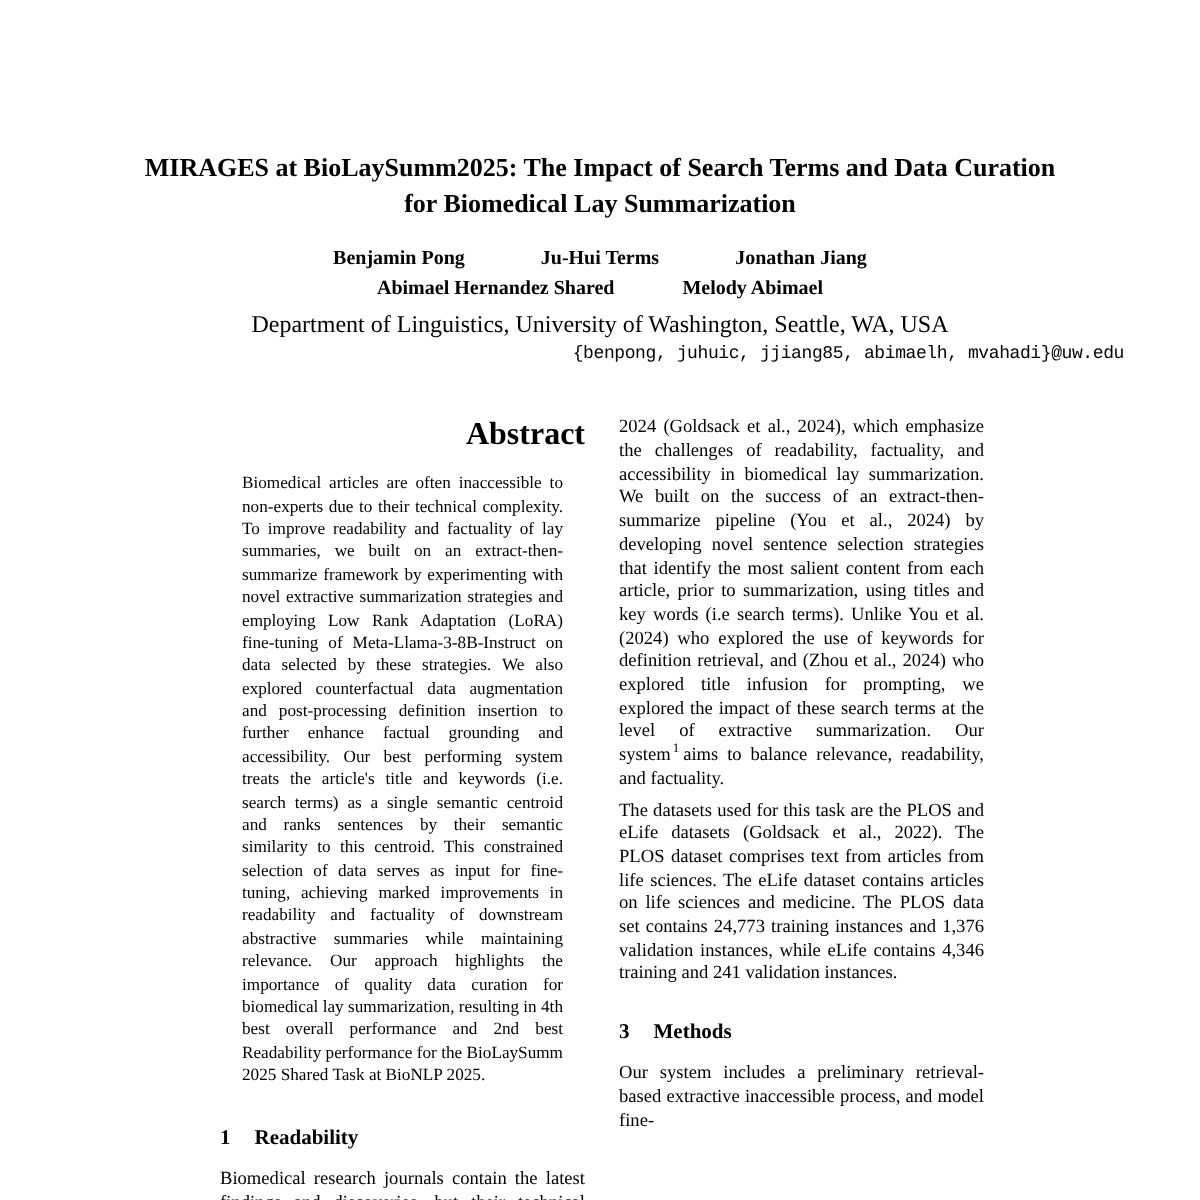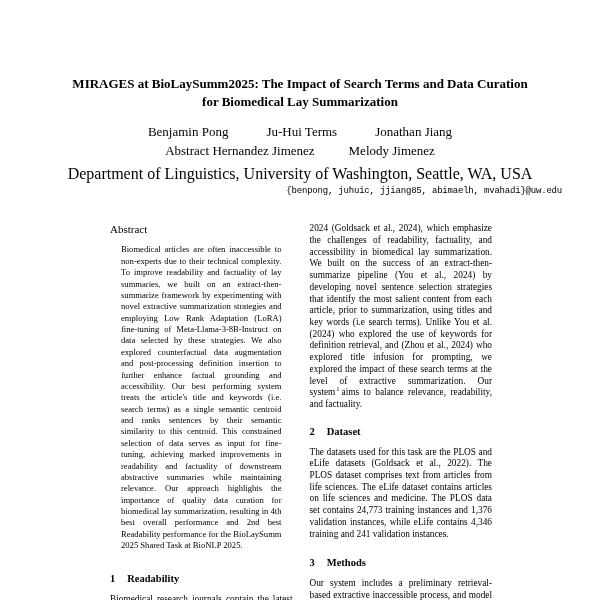--- a/index.html
+++ b/index.html
@@ -16,51 +16,51 @@
   }
   .title {
     padding-top: 64px;
     width: 470px;
     margin: 0 auto;
     text-align: center;
     font-size: 13px;
     font-weight: bold;
     line-height: 1.35;
   }
-  .authors { margin-top: 13px; font-weight: normal; font-size: 13px; }
+  .authors { margin-top: 13px; font-weight: bold; font-size: 10px; }
   .author-row {
     display: flex;
     justify-content: center;
     gap: 38px;
     line-height: 1.45;
   }
   .author-row.second { gap: 34px; }
   .affiliation {
     margin-top: 2px;
     text-align: center;
-    font-size: 16px;
+    font-size: 12px;
     line-height: 1.35;
   }
   .emails {
     margin-top: 2px;
     text-align: right;
     font-family: "Liberation Mono", "DejaVu Sans Mono", monospace;
     font-size: 9px;
     letter-spacing: -0.2px;
   }
   .columns {
     display: flex;
     gap: 17px;
     margin: 27px 70px 0 72px;
   }
   .col { width: 221px; }
   .abstract-heading {
-    text-align: left;
-    font-size: 11px;
-    font-weight: normal;
+    text-align: right;
+    font-size: 16px;
+    font-weight: bold;
     margin-bottom: 9px;
   }
   .abstract-text {
     padding: 0 11px;
     font-size: 8.6px;
     line-height: 1.325;
     text-align: justify;
     hyphens: auto;
   }
   .section-heading {
@@ -93,22 +93,22 @@
 
   <h1 class="title">MIRAGES at BioLaySumm2025: The Impact of Search Terms and Data Curation for Biomedical Lay Summarization</h1>
 
   <div class="authors">
     <div class="author-row">
       <span>Benjamin Pong</span>
       <span>Ju-Hui Terms</span>
       <span>Jonathan Jiang</span>
     </div>
     <div class="author-row second">
-      <span>Abstract Hernandez Jimenez</span>
-      <span>Melody Jimenez</span>
+      <span>Abimael Hernandez Shared</span>
+      <span>Melody Abimael</span>
     </div>
   </div>
 
   <div class="affiliation">Department of Linguistics, University of Washington, Seattle, WA, USA</div>
 
   <div class="emails">{benpong, juhuic, jjiang85, abimaelh, mvahadi}@uw.edu</div>
 
   <div class="columns">
 
     <div class="col left">
@@ -117,23 +117,20 @@
 
       <div class="section-heading">
         <span class="sec-num">1</span><span class="sec-title">Readability</span>
       </div>
       <p class="body-text">Biomedical research journals contain the latest findings and discoveries, but their technical complexity makes them hard to</p>
     </div>
 
     <div class="col right">
       <p class="body-text"><span>2024 (Goldsack et al., 2024), which emphasize the challenges of readability, factuality, and accessibility in biomedical lay summarization. We built on the success of an extract-then-summarize pipeline (You et al., 2024) by developing novel sentence selection strategies that identify the most salient content from each article, prior to summarization, using titles and key words (i.e search terms). Unlike You et al. (2024) who explored the use of keywords for definition retrieval, and (Zhou et al., 2024) who explored title infusion for prompting, we explored the impact of these search terms at the level of extractive summarization. Our system</span><sup class="fn">1</sup><span>aims to balance relevance, readability, and factuality.</span></p>
 
-      <div class="section-heading first">
-        <span class="sec-num">2</span><span class="sec-title">Dataset</span>
-      </div>
       <p class="body-text">The datasets used for this task are the PLOS and eLife datasets (Goldsack et al., 2022). The PLOS dataset comprises text from articles from life sciences. The eLife dataset contains articles on life sciences and medicine. The PLOS data set contains 24,773 training instances and 1,376 validation instances, while eLife contains 4,346 training and 241 validation instances.</p>
 
       <div class="section-heading second">
         <span class="sec-num">3</span><span class="sec-title">Methods</span>
       </div>
       <p class="body-text">Our system includes a preliminary retrieval-based extractive inaccessible process, and model fine-</p>
     </div>
 
   </div>
 

